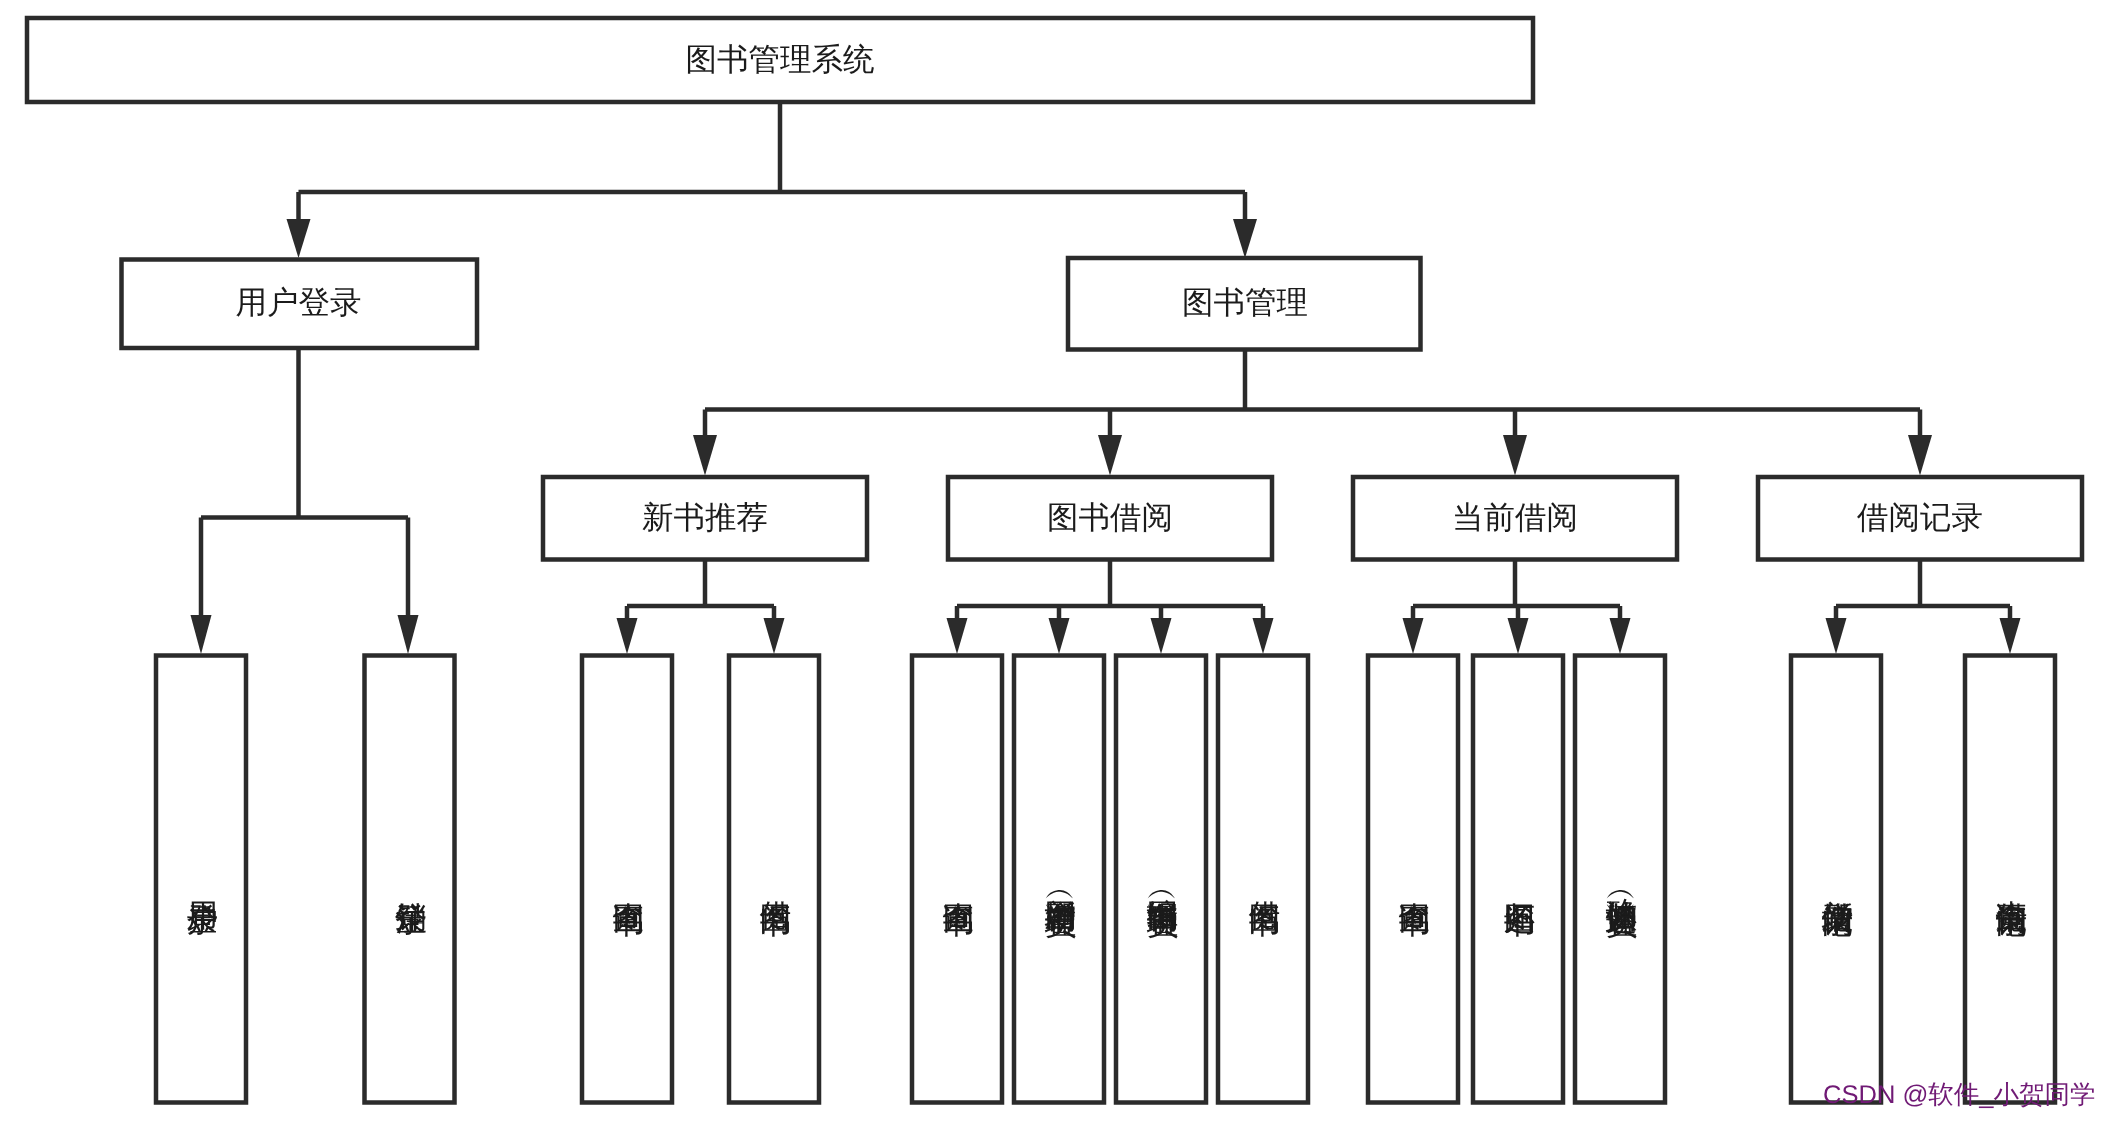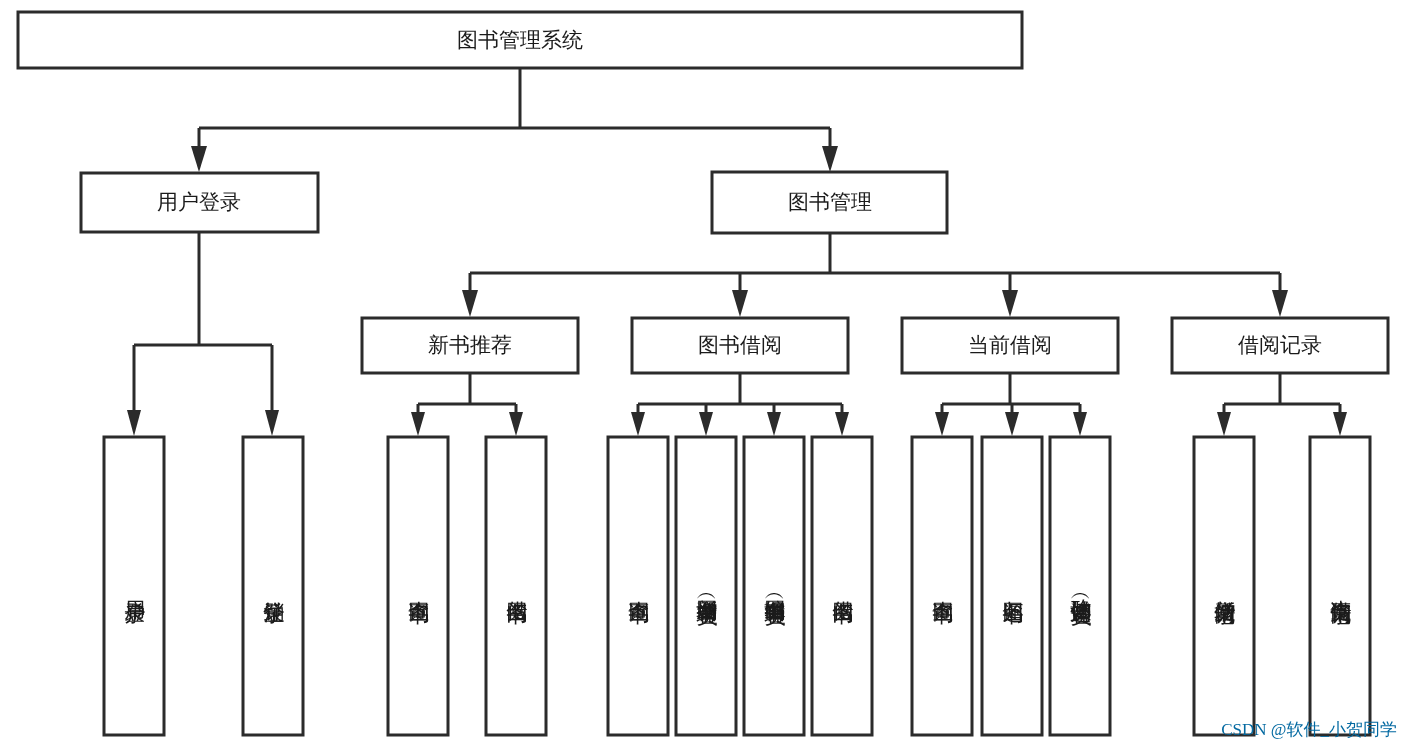--- a/index.html
+++ b/index.html
@@ -59,23 +59,23 @@
     display: flex;
     align-items: center;
     justify-content: center;
     pointer-events: none;
     letter-spacing: 1px;
   }
   .watermark {
     position: absolute;
     right: 8px;
     bottom: 6px;
-    font-family: Liberation Serif, serif;
+    font-family: Liberation Sans, sans-serif;
     font-size: 17px;
-    color: #0369a1;
+    color: #701a75;
     white-space: nowrap;
   }
 </style>
 </head>
 <body>
 
 <div id="diagram-root">
 
   <svg class="diagram-canvas" viewBox="0 0 1405 747" xmlns="http://www.w3.org/2000/svg">
 

